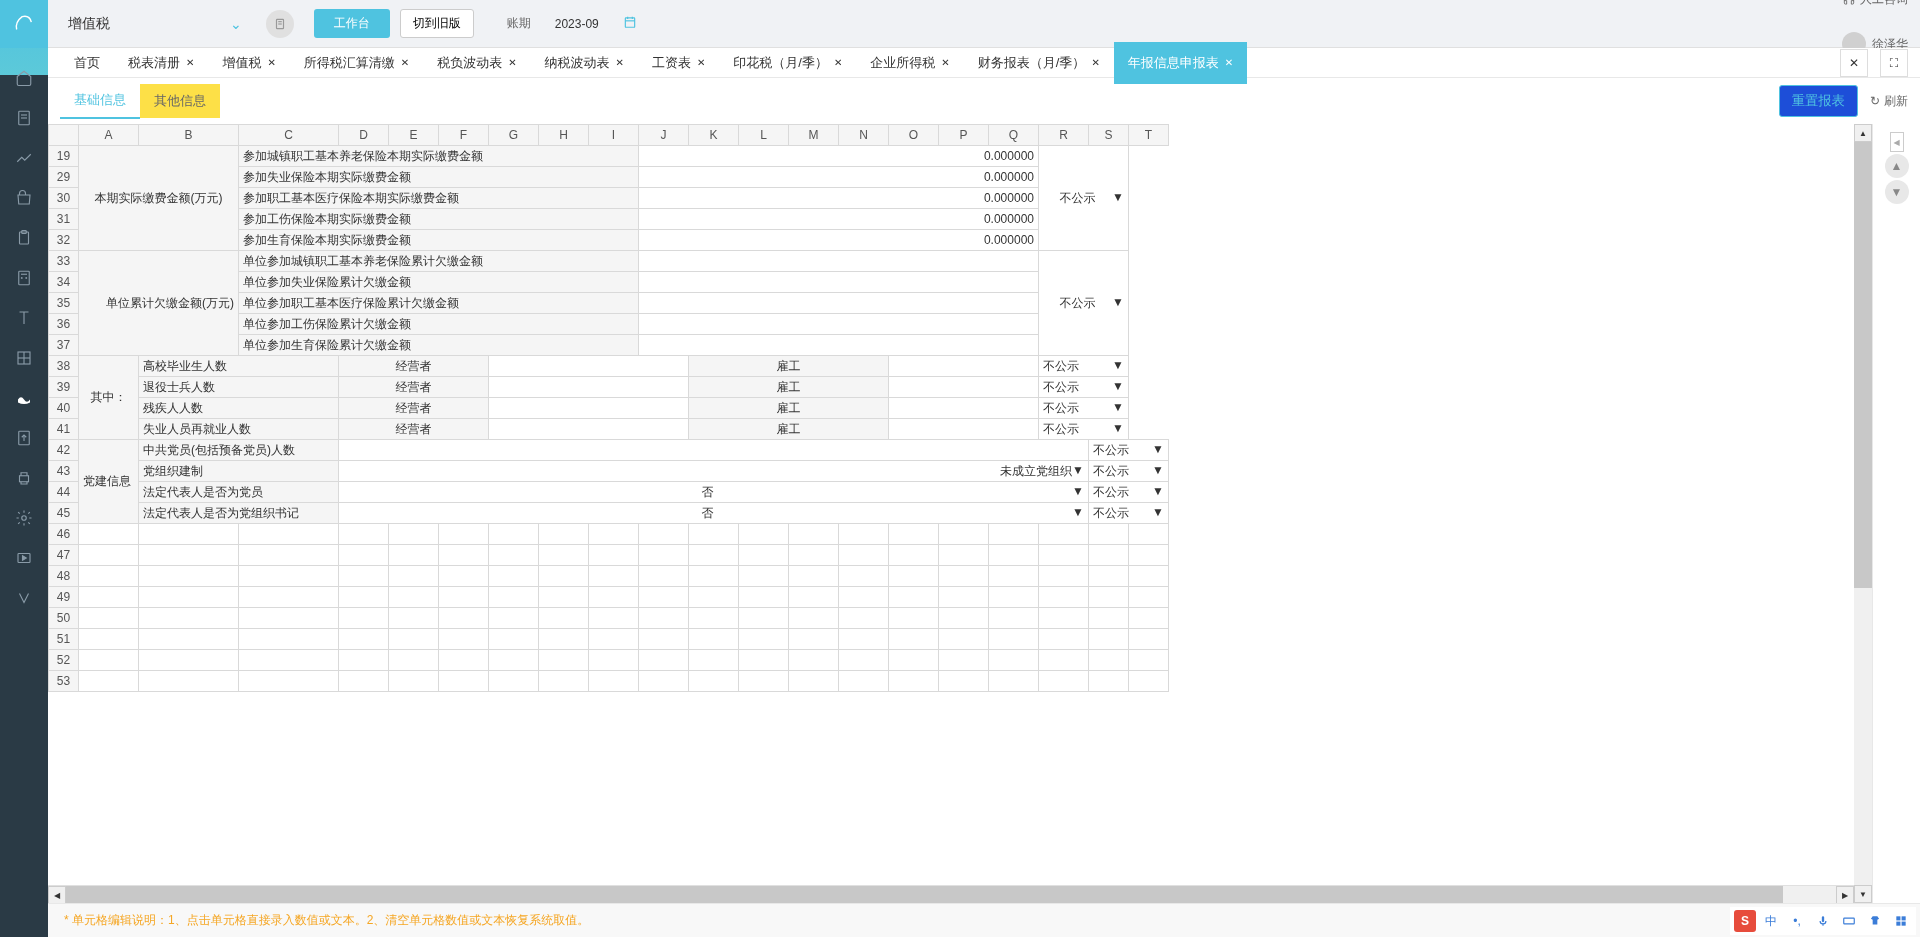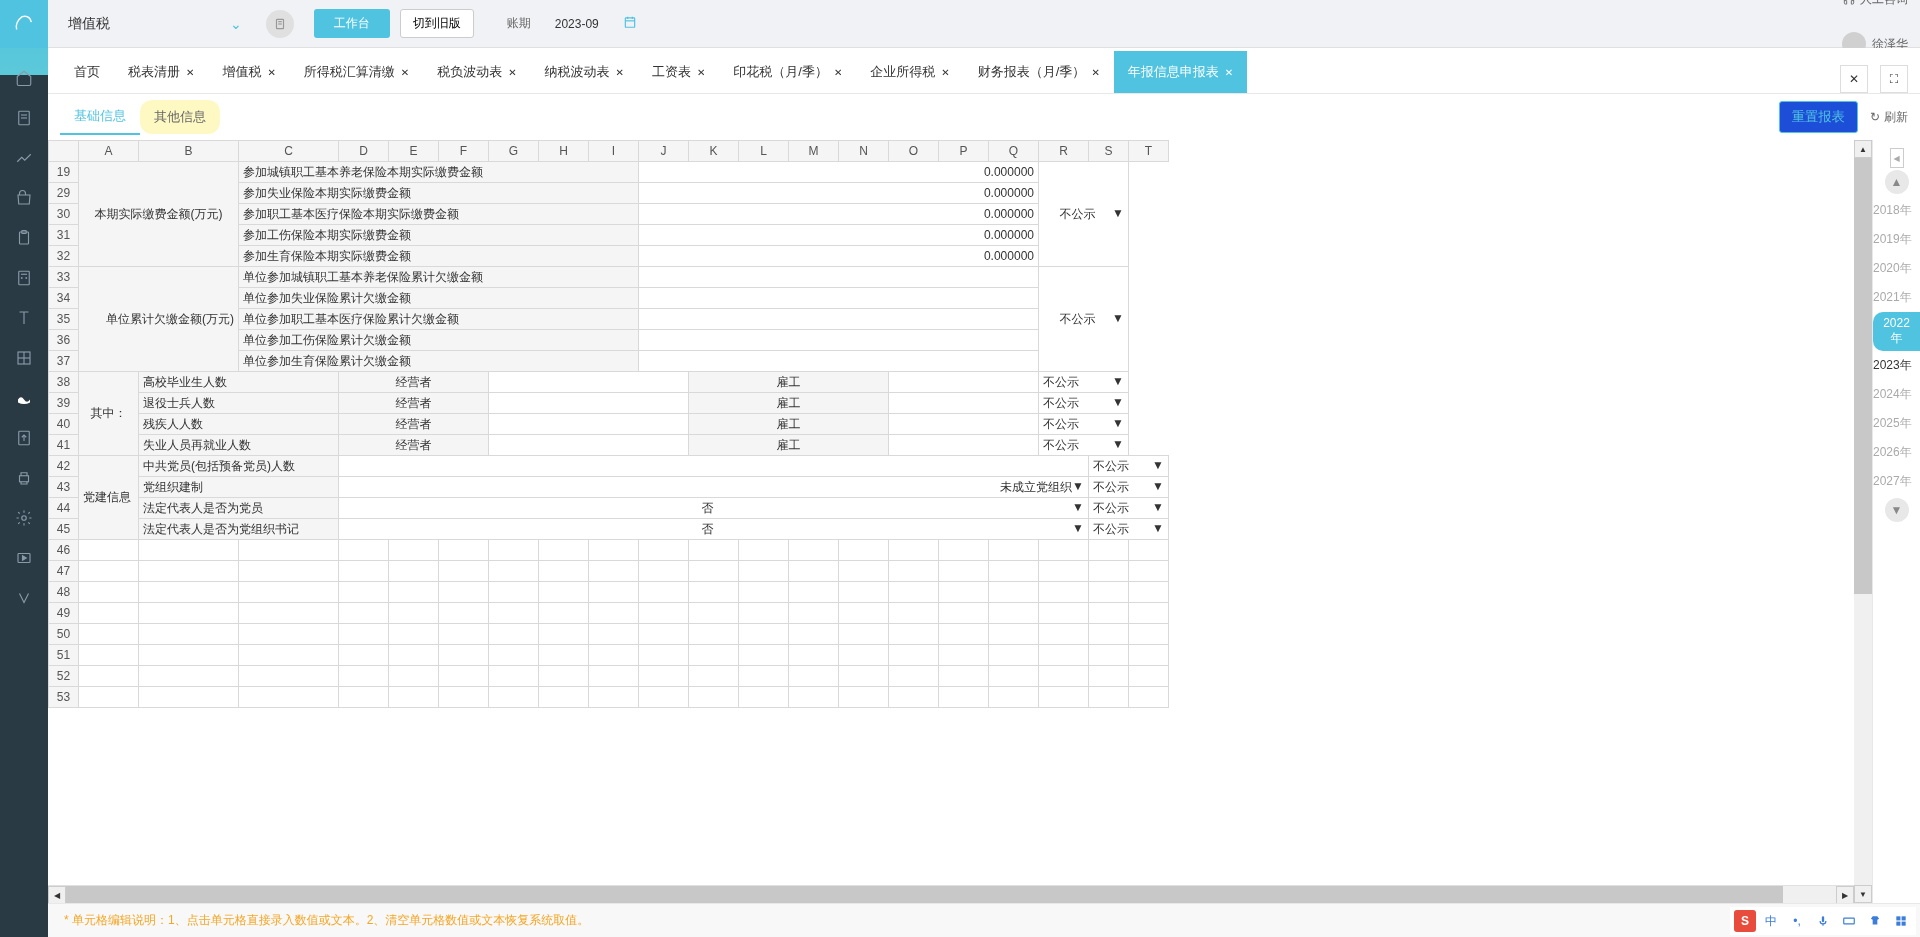--- a/index.html
+++ b/index.html
@@ -18,30 +18,30 @@
 .btn-primary { background: #4fc3e0; color: #fff; border: none; padding: 6px 20px; border-radius: 3px; margin-left: 20px; cursor: pointer; font-size: 12px; }
 .btn-outline { background: #fff; border: 1px solid #ccc; padding: 5px 12px; border-radius: 3px; margin-left: 10px; cursor: pointer; font-size: 12px; }
 .period-group { display: flex; align-items: center; margin-left: 20px; gap: 24px; padding-left: 13px; }
 .period-label { color: #666; }
 .period-value { color: #333; }
 .cal-icon { color: #4fc3e0; }
 .topbar-right { margin-left: auto; display: flex; align-items: center; gap: 24px; flex-direction: column; }
 .consult { display: flex; align-items: center; gap: 4px; color: #666; cursor: pointer; }
 .user { display: flex; align-items: center; gap: 6px; color: #666; }
 .avatar { width: 24px; height: 24px; border-radius: 50%; background: #d0d0d0; }
-.tabs-row { height: 46px; background: #fff; display: flex; align-items: flex-end; padding: 0 12px; border-bottom: 1px solid #e8e8e8; position: relative; }
+.tabs-row { height: 30px; background: #fff; display: flex; align-items: center; padding: 0 12px; border-bottom: 1px solid #e8e8e8; position: relative; }
 .tab { padding: 0 14px; height: 42px; display: flex; align-items: center; gap: 6px; cursor: pointer; font-size: 13px; color: #333; }
 .tab.active { background: #4fc3e0; color: #fff; }
 .tab-close { font-size: 10px; color: inherit; cursor: pointer; }
 .tabs-actions { margin-left: auto; display: flex; gap: 12px; }
 .tabs-action-btn { width: 28px; height: 28px; border: 1px solid #ddd; display: flex; align-items: center; justify-content: center; cursor: pointer; }
 .subtabs-row { height: 46px; display: flex; align-items: center; padding: 0 12px; background: #fff; }
 .subtab { padding: 8px 14px; cursor: pointer; font-size: 13px; }
 .subtab.active { color: #4fc3e0; border-bottom: 2px solid #4fc3e0; }
-.subtab.inactive { background: #fef9c3; color: #666; border-radius: 12px; }
+.subtab.inactive { background: #fde047; color: #666; }
 .subtabs-right { margin-left: auto; display: flex; gap: 12px; align-items: center; }
 .btn-reset { border: 1px solid #4fc3e0; color: #4fc3e0; background: #1d4ed8; padding: 6px 12px; border-radius: 3px; cursor: pointer; }
 .btn-refresh { display: flex; align-items: center; gap: 4px; color: #666; cursor: pointer; }
 .content-area { flex: 1; display: flex; overflow: hidden; position: relative; }
 .sheet-wrap { flex: 1; overflow: hidden; position: relative; display: flex; flex-direction: column; }
 .sheet-scroll { flex: 1; overflow: auto; }
 .grid { border-collapse: collapse; table-layout: fixed; }
 .grid td, .grid th { border: 1px solid #d9d9d9; height: 21px; font-size: 12px; padding: 0 4px; white-space: nowrap; overflow: hidden; }
 .col-head { background: #f5f5f5; text-align: center; font-weight: normal; color: #555; border-top: 2px solid #4fc3e0; }
 .row-head { background: #f5f5f5; text-align: center; color: #555; width: 30px; }
@@ -619,32 +619,20 @@
       <div class="vscroll">
         <div class="vscroll-arrow">▲</div>
         <div class="vscroll-track">
             <div class="vscroll-thumb"></div>
           </div>
         <div class="vscroll-arrow">▼</div>
       </div>
       <div class="year-panel">
         <div style="width:14px;height:20px;border:1px solid #ccc;display:flex;align-items:center;justify-content:center;font-size:8px;color:#aaa">◀</div>
         <div class="year-nav">▲</div>
-        <div id="years-container">
-            <div class="year-item">2018年</div>
-            <div class="year-item">2019年</div>
-            <div class="year-item">2020年</div>
-            <div class="year-item">2021年</div>
-            <div class="year-item active">2022年</div>
-            <div class="year-item enabled">2023年</div>
-            <div class="year-item">2024年</div>
-            <div class="year-item">2025年</div>
-            <div class="year-item">2026年</div>
-            <div class="year-item">2027年</div>
-          </div>
         <div class="year-nav">▼</div>
       </div>
     </div>
 
     <div class="footer">
       <span class="footer-note">* 单元格编辑说明：1、点击单元格直接录入数值或文本。2、清空单元格数值或文本恢复系统取值。</span>
       <span class="footer-right">单元格编辑过：</span>
     </div>
   </div>
 </div>

